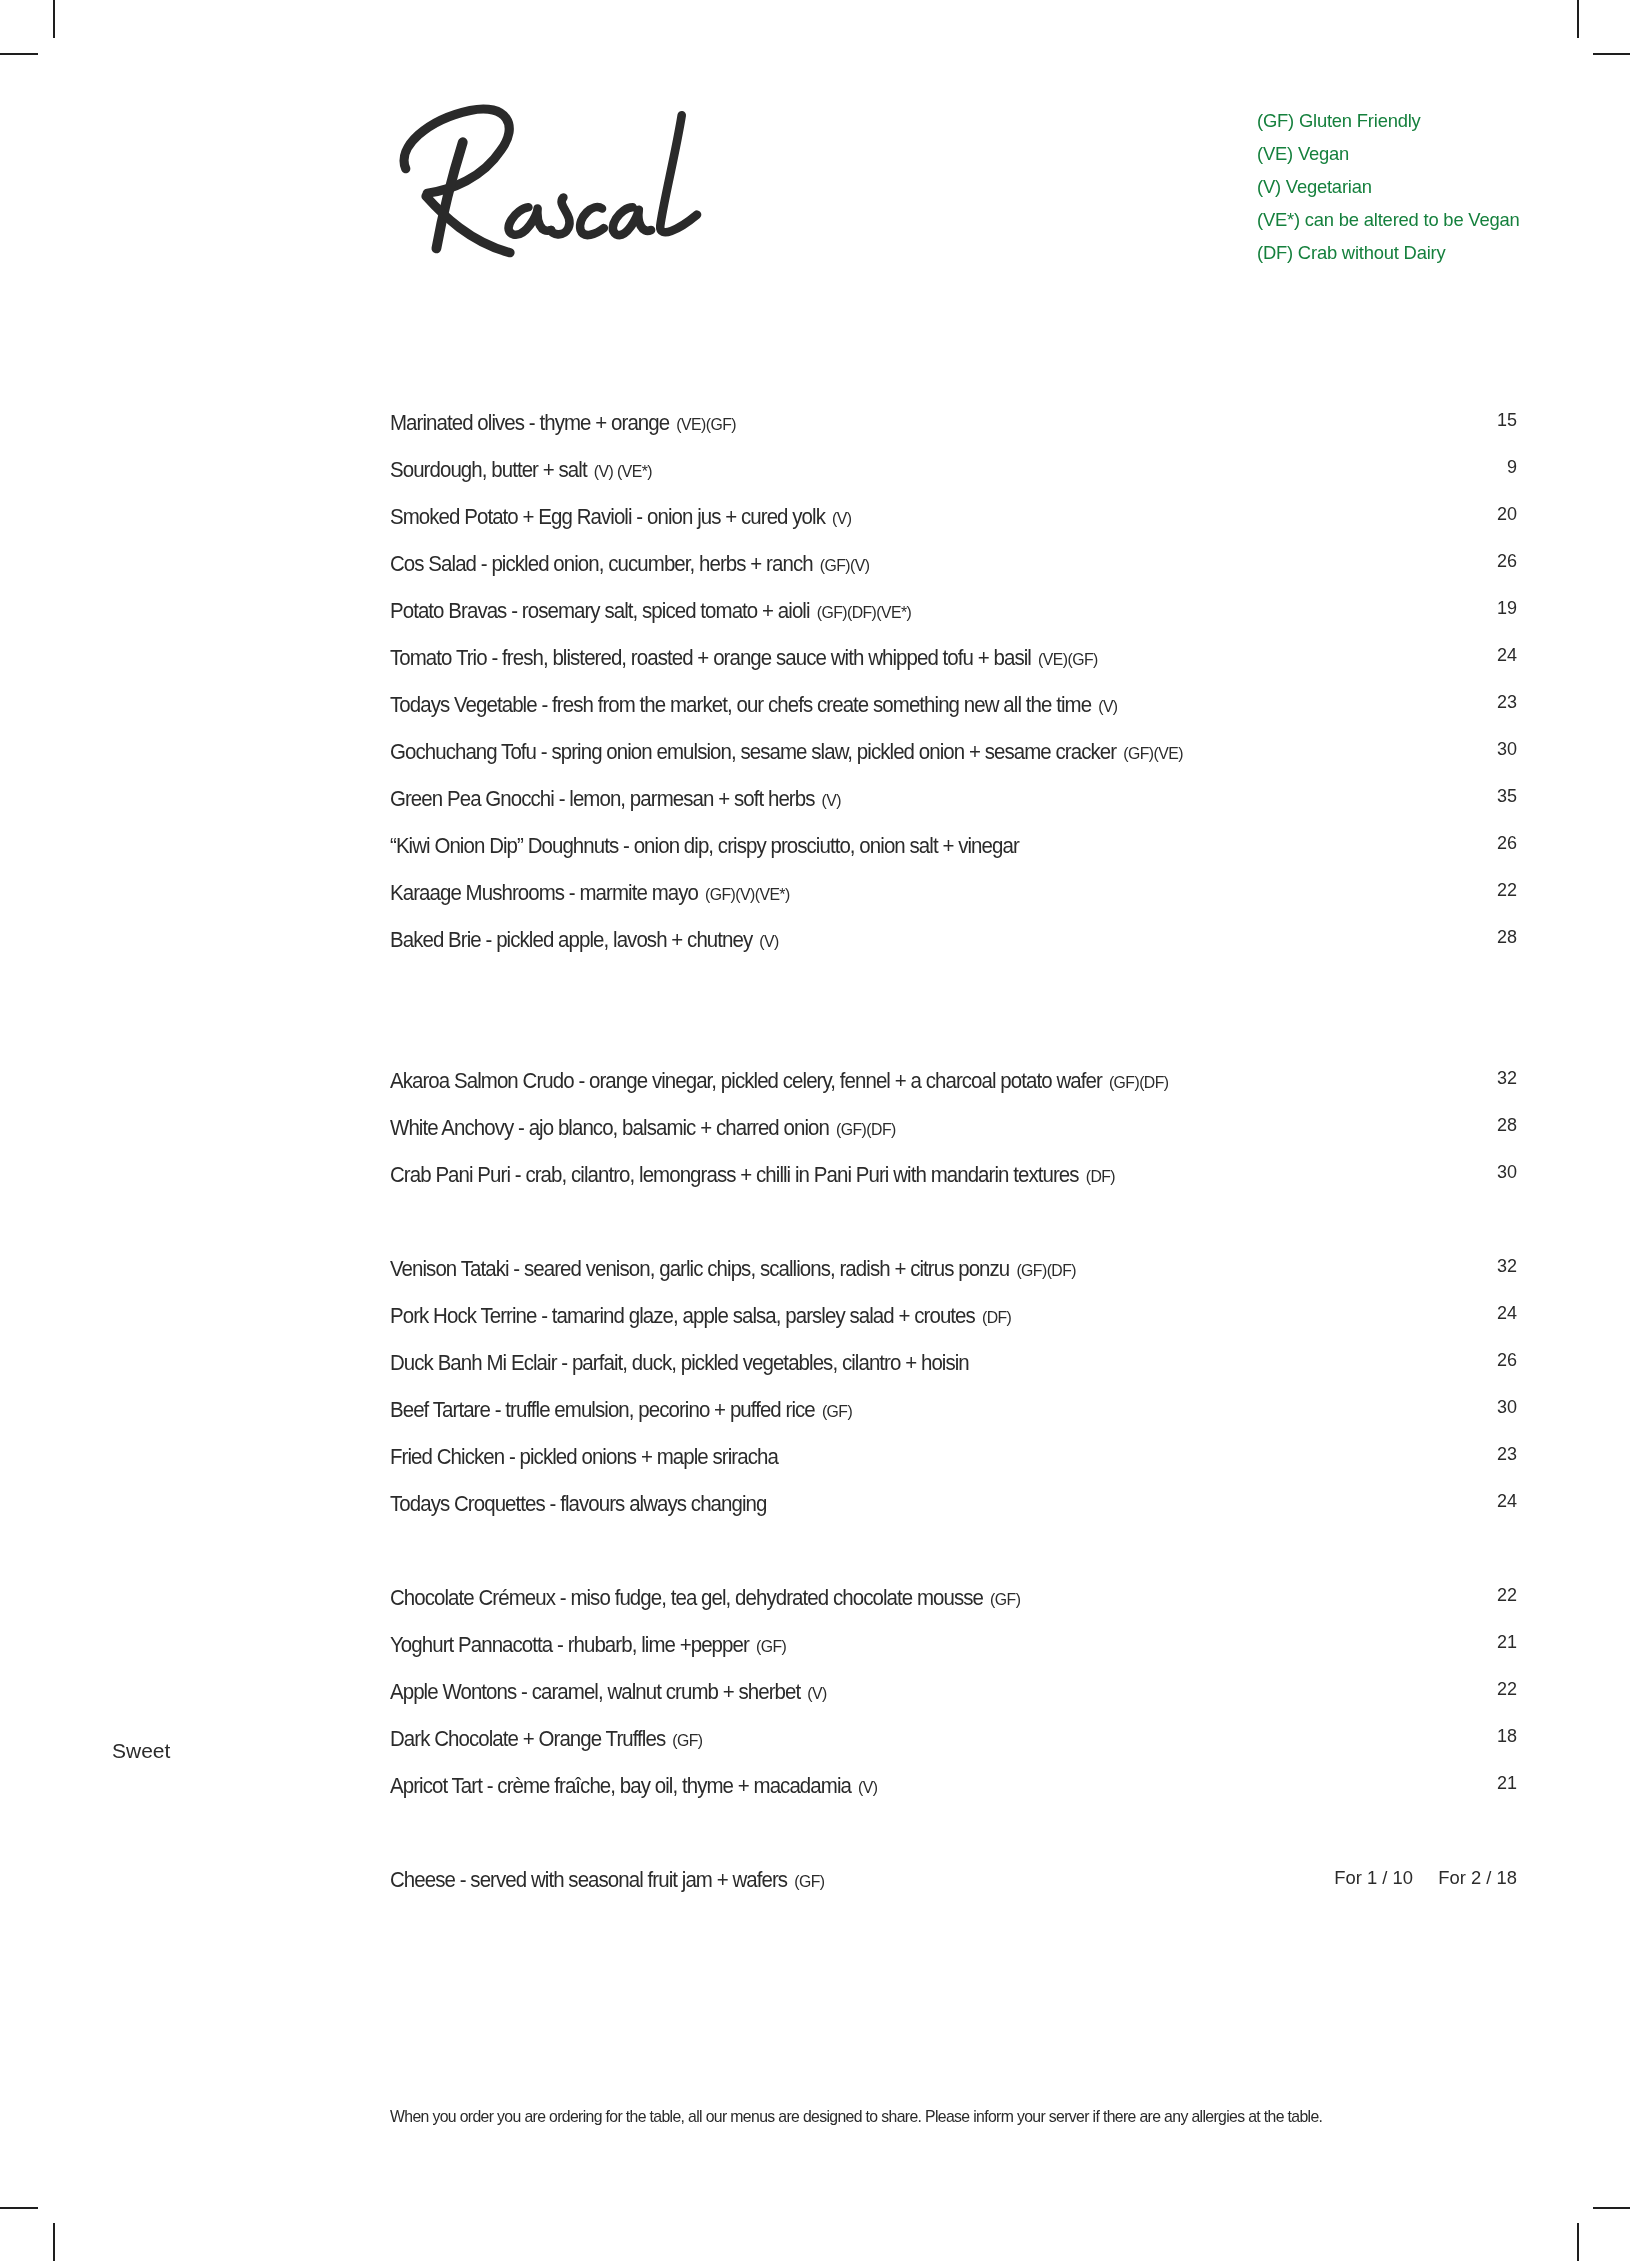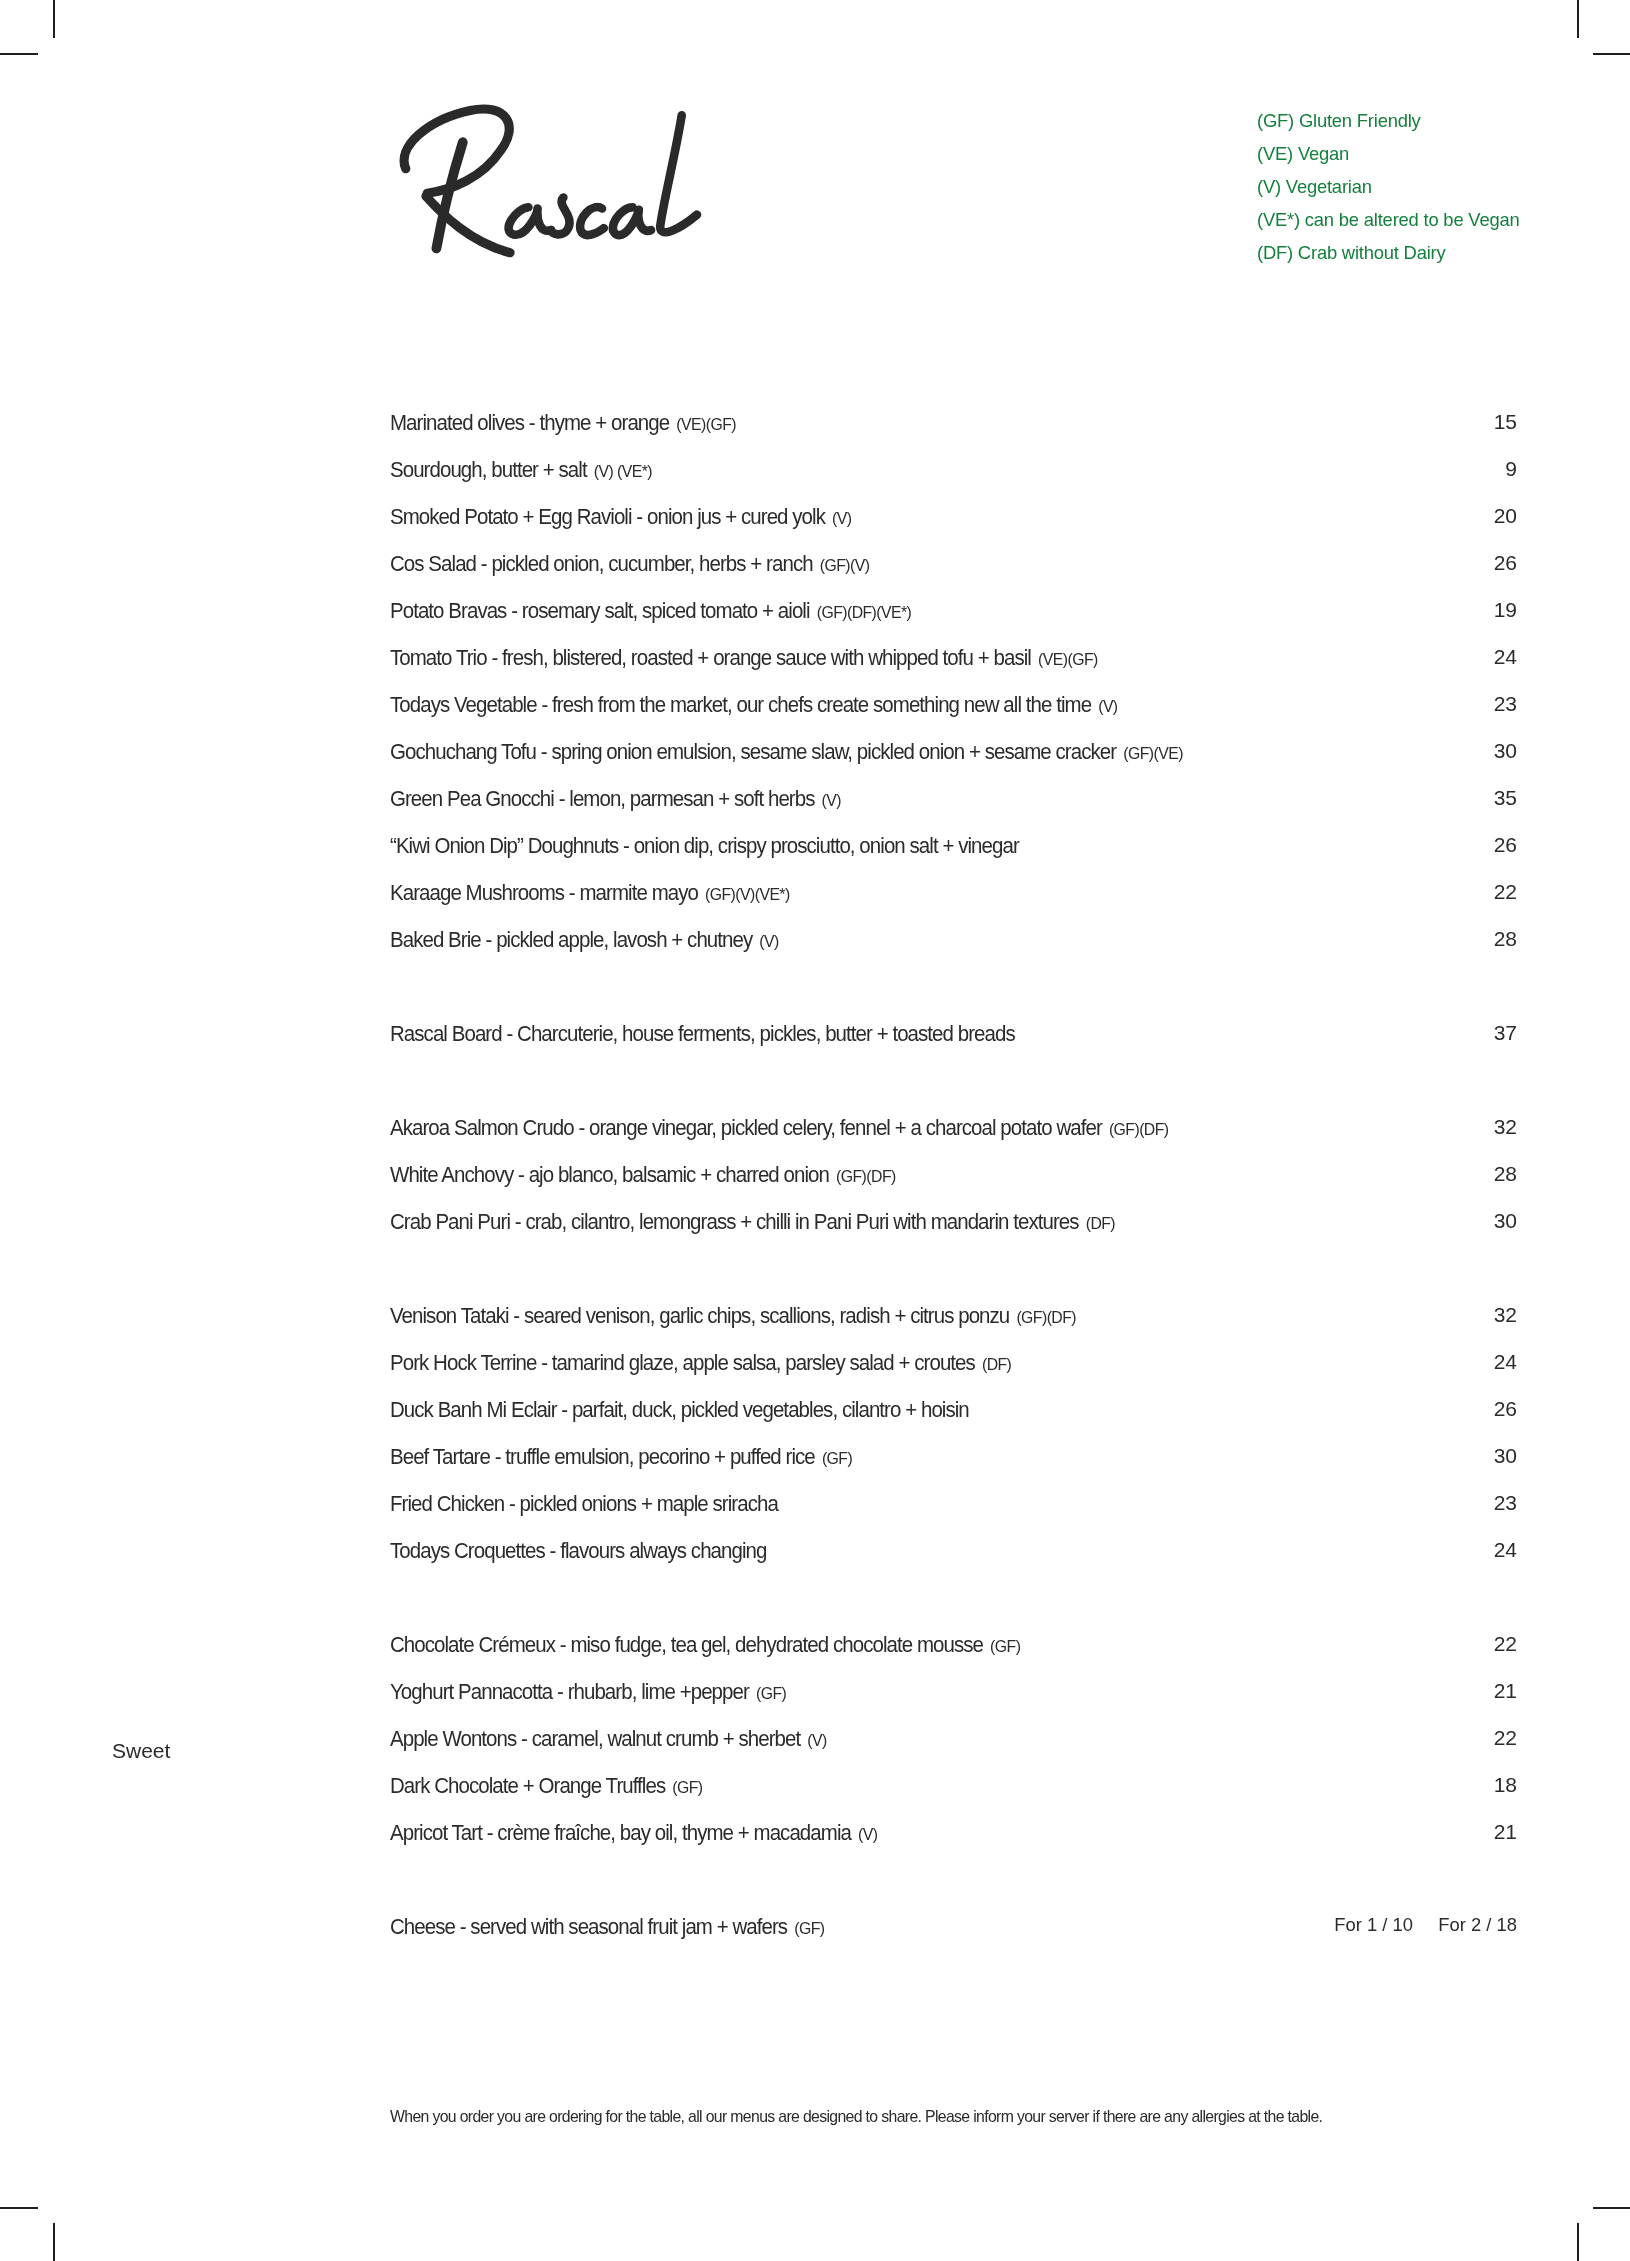--- a/index.html
+++ b/index.html
@@ -12,21 +12,21 @@
   .logo { position:absolute; left:390px; top:92px; width:332px; height:184px; }
   .logo svg { width:100%; height:100%; }
 
   .legend { position:absolute; left:1257px; top:104px; font-size:18.4px; line-height:33px; color:#15803d; letter-spacing:-0.2px; }
   .legend div { white-space:nowrap; }
 
   .menu { position:absolute; left:390px; top:410px; width:1127px; }
   .row { position:relative; height:47px; display:flex; }
   .row .desc { font-size:22px; letter-spacing:-1px; transform:scaleX(0.93); transform-origin:left center; white-space:nowrap; color:#2b2b2b; }
   .row .tags { font-size:17px; letter-spacing:-0.6px; margin-left:2.5px; }
-  .row .price { position:absolute; right:0; font-size:21px; color:#2b2b2b; }
+  .row .price { position:absolute; right:0; font-size:18px; color:#2b2b2b; }
   .gap { height:47px; }
 
   .row.cheese .for1 { position:absolute; right:104px; font-size:18.4px; }
   .row.cheese .for2 { position:absolute; right:0; font-size:18.4px; }
 
   .side-label { position:absolute; left:112px; top:1739px; font-size:21px; color:#2b2b2b; }
 
   .footer { position:absolute; left:390px; top:2107px; font-size:17px; letter-spacing:-0.7px; color:#2b2b2b; transform:scaleX(0.93); transform-origin:left center; white-space:nowrap; }
 </style>
 </head>
@@ -120,26 +120,20 @@
         <span class="price">22</span>
       </div>
     <div class="row">
         <span class="desc"><span>Baked Brie - pickled apple, lavosh + chutney</span> <span class="tags">(V)</span></span>
         <span class="price">28</span>
       </div>
   </div>
 
   <div class="gap"></div>
 
-  <div>
-    <div class="row">
-        <span class="desc"><span>Rascal Board - Charcuterie, house ferments, pickles, butter + toasted breads</span> <span class="tags"></span></span>
-        <span class="price">37</span>
-      </div>
-  </div>
 
   <div class="gap"></div>
 
   <div>
     <div class="row">
         <span class="desc"><span>Akaroa Salmon Crudo - orange vinegar, pickled celery, fennel + a charcoal potato wafer</span> <span class="tags">(GF)(DF)</span></span>
         <span class="price">32</span>
       </div>
     <div class="row">
         <span class="desc"><span>White Anchovy - ajo blanco, balsamic + charred onion</span> <span class="tags">(GF)(DF)</span></span>

